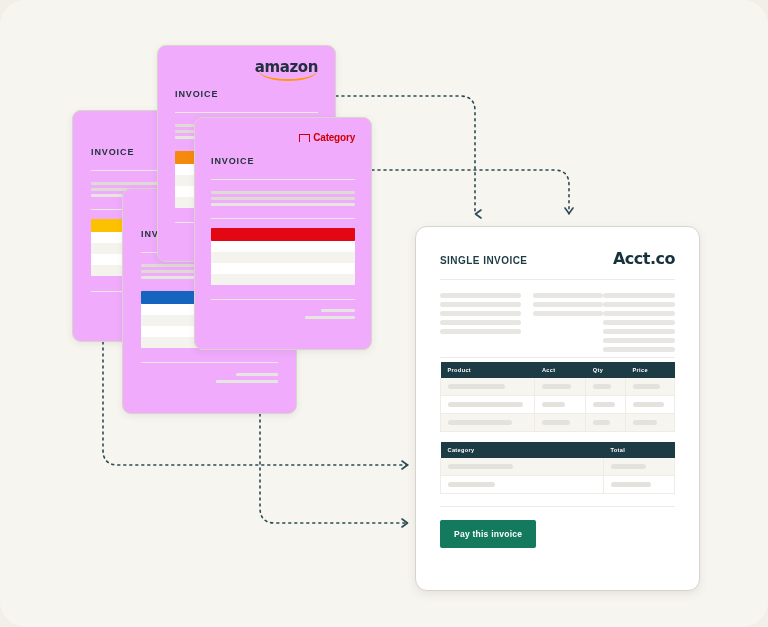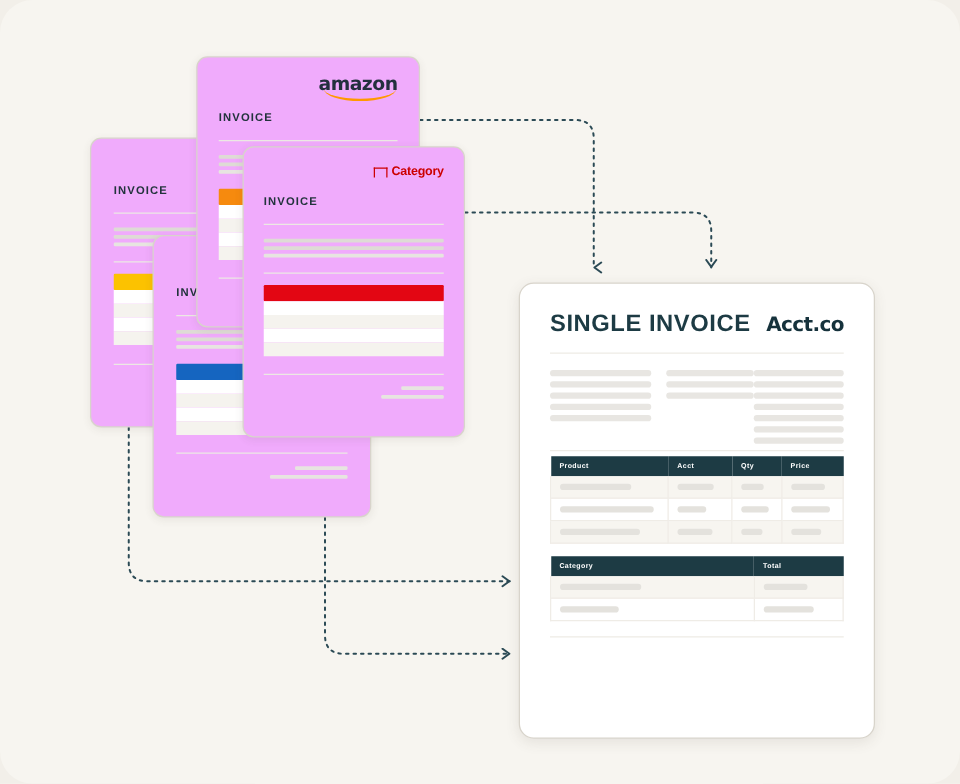--- a/index.html
+++ b/index.html
@@ -85,21 +85,21 @@
     border:1px solid #d8d4cb;
     border-radius:12px;
     box-shadow:0 3px 10px rgba(80,70,55,.10);
     box-sizing:border-box;
     padding:22px 24px 0 24px;
   }
   #main-head{
     display:flex;align-items:baseline;justify-content:space-between;
   }
   .main-title{
-    font-size:19px;font-weight:bold;letter-spacing:.45px;color:#1d3b44;
+    font-size:10px;font-weight:bold;letter-spacing:.45px;color:#1d3b44;
   }
   .orderco{
     font-family:"DejaVu Sans", sans-serif;
     font-size:16px;font-weight:bold;color:#16323c;letter-spacing:-.5px;
   }
   .rule{height:1px;background:#eeebe5;margin:11px 0 0 0;}
 
   .cols{display:flex;margin-top:13px;height:62px;}
   .col{display:flex;flex-direction:column;gap:4px;}
   .col .ln{height:5px;border-radius:2.5px;background:#e8e6e2;}
@@ -401,17 +401,18 @@
           <td>
               <div class="ln" style="width:72%;"></div>
             </td>
         </tr>
       </tbody>
     </table>
 
     <div class="rule" style="margin-top:12px;"></div>
 
     <div id="pay-row">
+      <button id="pay-btn">Pay this invoice</button>
     </div>
 
   </div>
 
 </div>
 
 </body></html>

